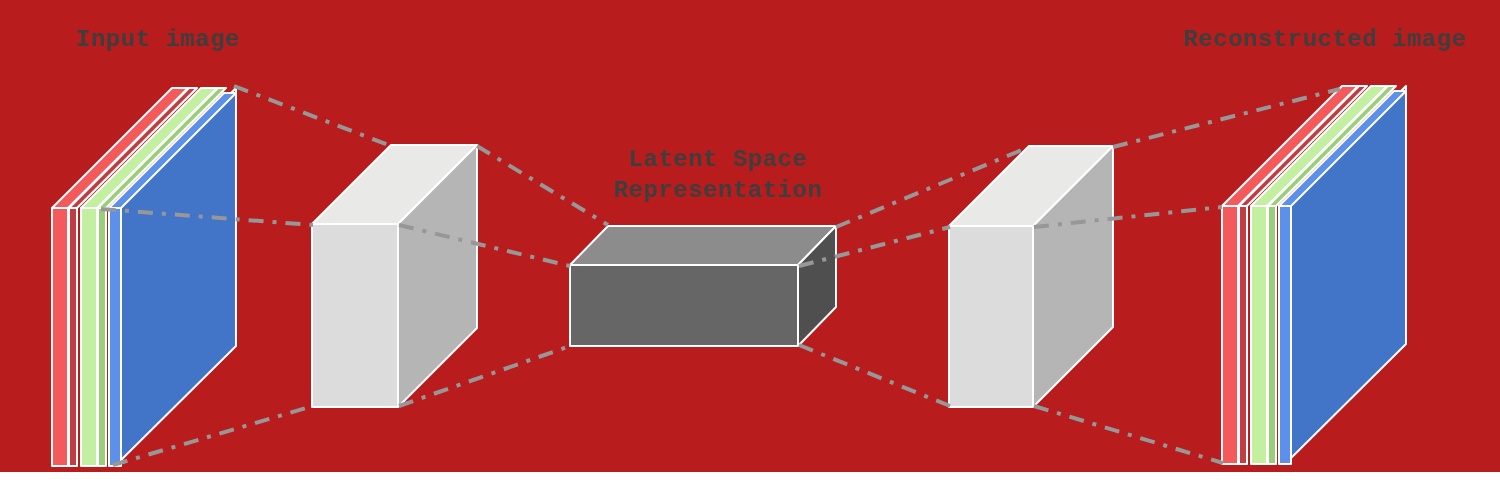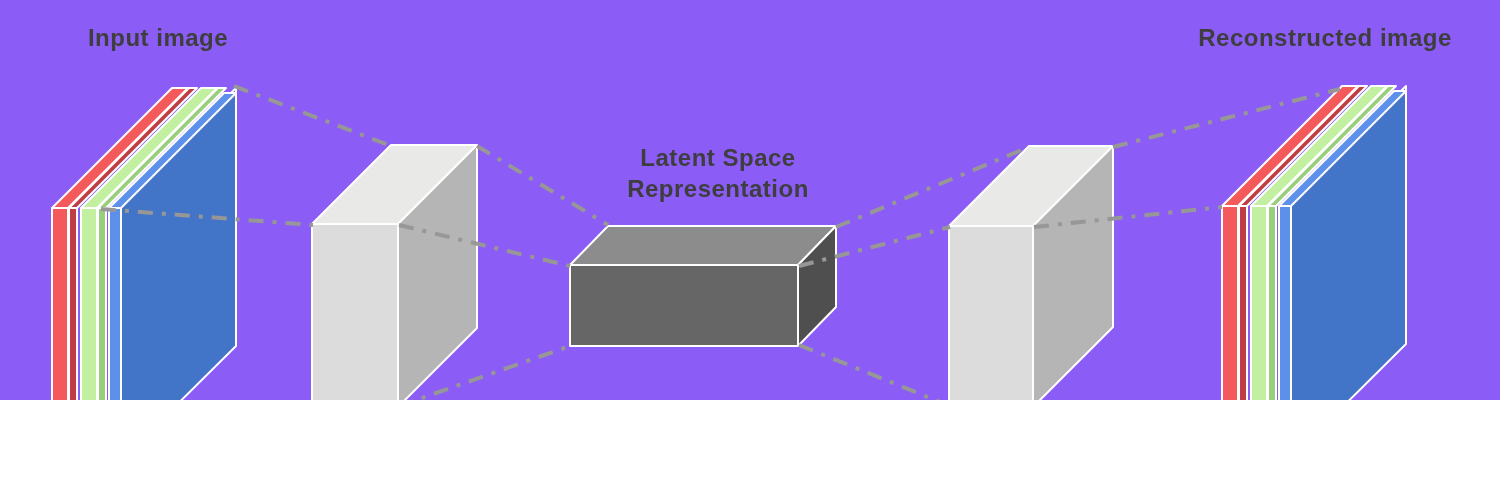--- a/index.html
+++ b/index.html
@@ -3,24 +3,24 @@
 <meta charset="utf-8">
 <style>
   html, body {
     margin: 0;
     padding: 0;
     background: #ffffff;
   }
   .stage {
     position: relative;
     width: 1500px;
-    height: 400px;
-    background: #8b5cf6;
+    height: 472px;
+    background: #b91c1c;
     overflow: hidden;
-    font-family: Liberation Sans, sans-serif;
+    font-family: Liberation Mono, monospace;
   }
   svg { display: block; }
   .face {
     stroke: #ffffff;
     stroke-width: 2;
     stroke-linejoin: round;
   }
   .proj {
     fill: none;
     stroke-width: 4;

